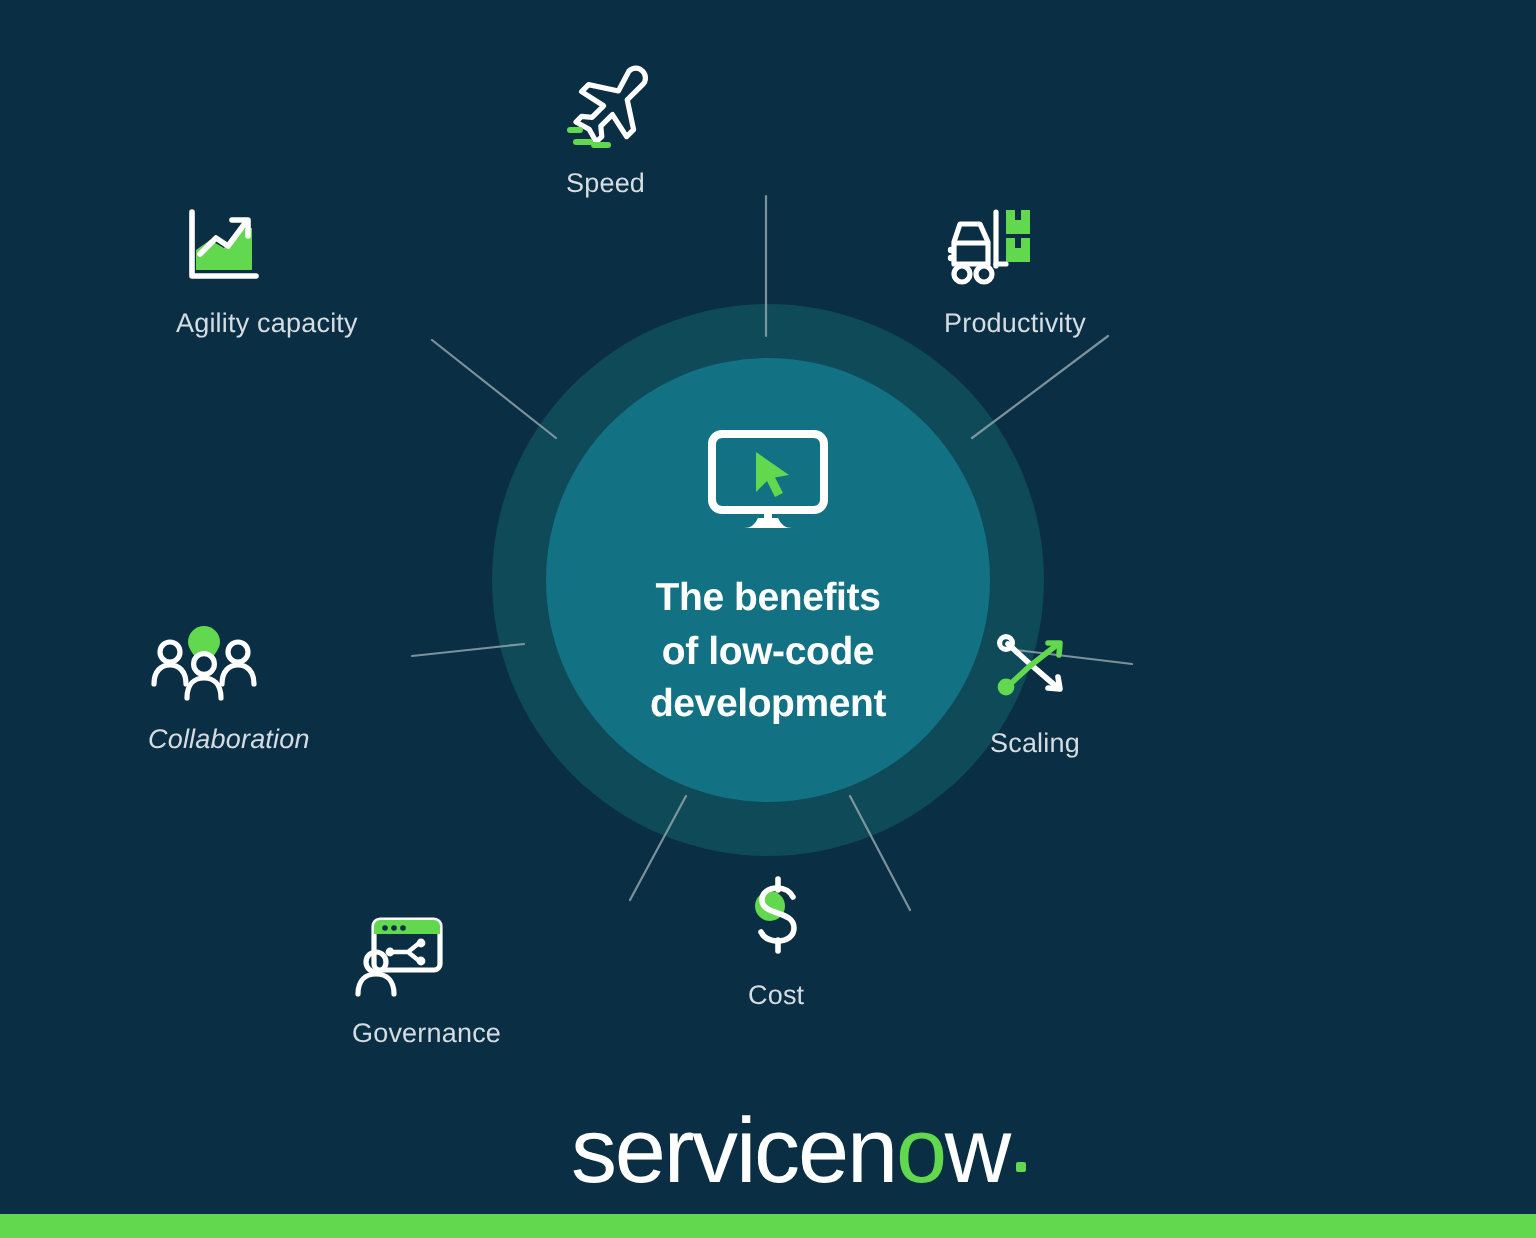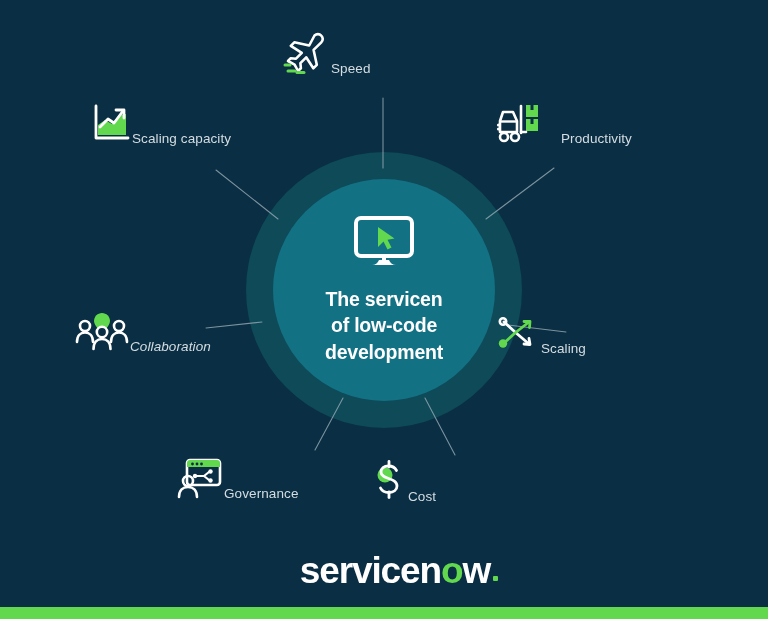--- a/index.html
+++ b/index.html
@@ -75,22 +75,22 @@
     font-weight: bold;
     line-height: 1.36;
     text-align: center;
     letter-spacing: -0.2px;
     white-space: pre-line;
   }
   
   .node {
     position: absolute;
     display: flex;
-    flex-direction: row;
-    align-items: flex-end;
+    flex-direction: column;
+    align-items: flex-start;
     width: 200px;
     margin-left: -100px;
   }
   .node-icon {
     height: 46px;
     display: flex;
     align-items: center;
     justify-content: center;
   }
   .node-label {
@@ -105,22 +105,22 @@
     position: absolute;
     left: 0;
     top: 552px;
     width: 768px;
     display: flex;
     align-items: center;
     justify-content: center;
   }
   #logo-text {
     color: #ffffff;
-    font-size: 37px;
-    font-weight: bold;
+    font-size: 46px;
+    font-weight: normal;
     letter-spacing: -1.1px;
     line-height: 1;
     margin-left: 30px;
   }
   .logo-o {
     color: #62d84e;
   }
   #logo-dot {
     width: 5px;
     height: 5px;
@@ -152,38 +152,38 @@
 
   <div id="center-block">
     <div id="center-monitor-icon">
       <svg width="62" height="54" viewBox="0 0 62 54">
         <rect x="3" y="3" width="56" height="38" rx="5" ry="5" fill="none" stroke="#ffffff" stroke-width="4"></rect>
         <line x1="31" y1="41" x2="31" y2="47" stroke="#ffffff" stroke-width="4"></line>
         <path d="M19 50 Q24 50 26 45 L36 45 Q38 50 43 50 Z" fill="#ffffff"></path>
         <path d="M25 12 L25 32 L30.5 26.5 L34.5 34.5 L38.5 32.5 L34.5 24.8 L41.5 23.5 Z" fill="#62d84e"></path>
       </svg>
     </div>
-    <div id="center-title">The servicen
+    <div id="center-title">The benefits
 of low-code
 development</div>
   </div>
 
   <div class="node" style="left:383px; top:30px;">
     <div class="node-icon">
       <svg width="48" height="44" viewBox="0 0 48 44">
         <path d="M31.5 4.5 C33.5 2.6 36.4 2.6 38.3 4.6 C40.2 6.5 40.2 9.4 38.3 11.3 L30.6 18.9 L33.8 33.8 L30.3 37.3 L23.2 26.3 L17.4 32.1 L17.9 37.3 L15.1 40 L11.6 33.6 L5 30 L7.8 27.2 L13 27.7 L18.8 21.9 L7.8 14.8 L11.3 11.3 L26.2 14.5 Z" fill="none" stroke="#ffffff" stroke-width="2.6" stroke-linejoin="round" stroke-linecap="round"></path>
         <line x1="5" y1="40" x2="12" y2="40" stroke="#62d84e" stroke-width="3" stroke-linecap="round"></line>
         <line x1="14" y1="41.5" x2="21" y2="41.5" stroke="#62d84e" stroke-width="3" stroke-linecap="round"></line>
         <line x1="2" y1="34" x2="7" y2="34" stroke="#62d84e" stroke-width="3" stroke-linecap="round"></line>
       </svg>
     </div>
     <div class="node-label">Speed</div>
   </div>
 
-  <div class="node" style="left:595px; top:100px;gap:16px;">
+  <div class="node" style="left:572px; top:100px;">
     <div class="node-icon">
       <svg width="50" height="42" viewBox="0 0 50 42">
         <rect x="31" y="3" width="12" height="12" fill="#62d84e"></rect>
         <rect x="31" y="17" width="12" height="12" fill="#62d84e"></rect>
         <rect x="35.5" y="3" width="3" height="5" fill="#0a2e43"></rect>
         <rect x="35.5" y="17" width="3" height="5" fill="#0a2e43"></rect>
         <path d="M26 4 L26 31" stroke="#ffffff" stroke-width="2.6" stroke-linecap="round"></path>
         <path d="M26 30 L31 30" stroke="#ffffff" stroke-width="2.6" stroke-linecap="round"></path>
         <path d="M8 10 L18 10 L22 19 L22 30 L5 30 L5 19 Z" fill="none" stroke="#ffffff" stroke-width="2.6" stroke-linejoin="round"></path>
         <line x1="5" y1="19.5" x2="22" y2="19.5" stroke="#ffffff" stroke-width="2.4"></line>
@@ -203,21 +203,21 @@
         <path d="M29 31 L35 31.5 L34 25.5" fill="none" stroke="#ffffff" stroke-width="2.8" stroke-linecap="round" stroke-linejoin="round"></path>
         <circle cx="8" cy="8.5" r="3.2" fill="none" stroke="#ffffff" stroke-width="2.6"></circle>
         <path d="M9 30 L20 20 L34 9" fill="none" stroke="#62d84e" stroke-width="2.8" stroke-linecap="round"></path>
         <path d="M29 8.5 L35 8.5 L34.5 14.5" fill="none" stroke="#62d84e" stroke-width="2.8" stroke-linecap="round" stroke-linejoin="round"></path>
         <circle cx="8" cy="30.5" r="4.2" fill="#62d84e"></circle>
       </svg>
     </div>
     <div class="node-label">Scaling</div>
   </div>
 
-  <div class="node" style="left:474px; top:458px;">
+  <div class="node" style="left:474px; top:436px;">
     <div class="node-icon">
       <svg width="34" height="44" viewBox="0 0 34 44">
         <circle cx="11" cy="16" r="7.5" fill="#62d84e"></circle>
         <path d="M22.5 11.5 C21 8.5 18 7 14.5 7 C10 7 7 9.5 7 13 C7 21 23 18 23 27 C23 31 19.5 33.5 15 33.5 C11 33.5 7.8 31.8 6.5 29" fill="none" stroke="#ffffff" stroke-width="2.8" stroke-linecap="round"></path>
         <line x1="15" y1="2.5" x2="15" y2="8" stroke="#ffffff" stroke-width="2.8" stroke-linecap="round"></line>
         <line x1="15" y1="33" x2="15" y2="38.5" stroke="#ffffff" stroke-width="2.8" stroke-linecap="round"></line>
       </svg>
     </div>
     <div class="node-label">Cost</div>
   </div>
@@ -259,21 +259,21 @@
 
   <div class="node" style="left:188px; top:100px;">
     <div class="node-icon">
       <svg width="44" height="42" viewBox="0 0 44 42">
         <path d="M10 33 L10 23 L17 18 L24 22 L31 13 L38 12 L38 33 Z" fill="#62d84e"></path>
         <path d="M8 4 L8 36 L40 36" fill="none" stroke="#ffffff" stroke-width="2.8" stroke-linecap="round" stroke-linejoin="round"></path>
         <path d="M12 25 L20 17 L26 21 L35 9" fill="none" stroke="#ffffff" stroke-width="2.8" stroke-linecap="round" stroke-linejoin="round"></path>
         <path d="M28 8 L36 8 L36 16" fill="none" stroke="#ffffff" stroke-width="2.8" stroke-linecap="round" stroke-linejoin="round"></path>
       </svg>
     </div>
-    <div class="node-label">Scaling capacity</div>
+    <div class="node-label">Agility capacity</div>
   </div>
 
   <div id="logo">
     <div id="logo-text"><span>servicen</span><span class="logo-o">o</span><span>w</span></div>
     <div id="logo-dot"></div>
   </div>
 
   <div id="bottom-bar"></div>
 
 </div>

